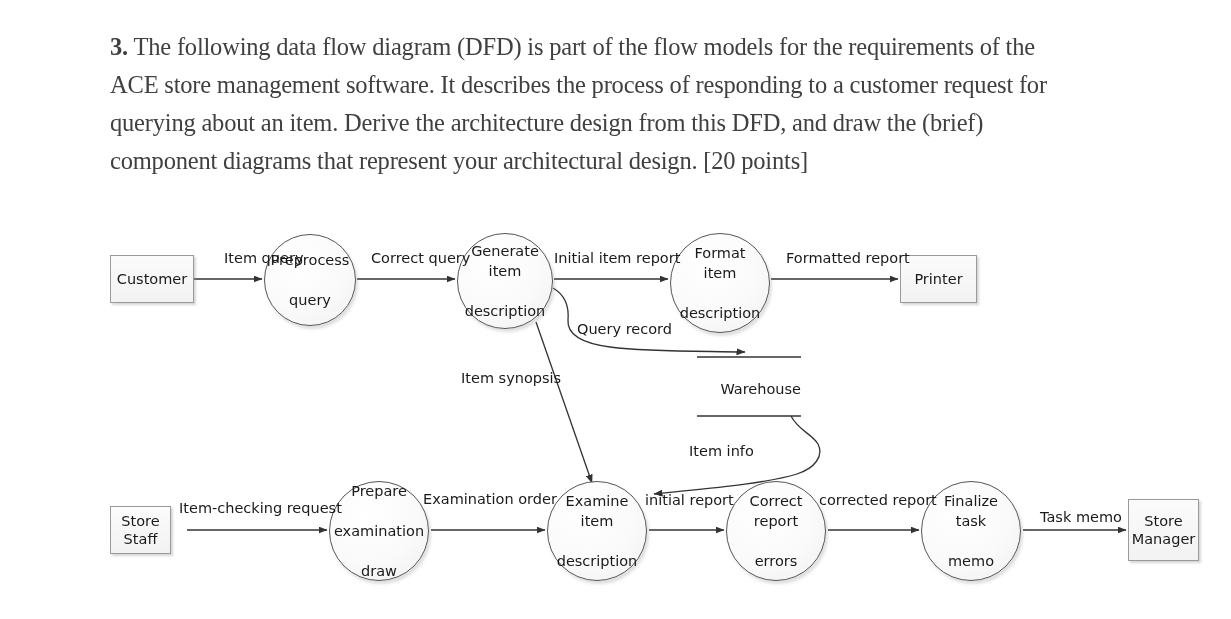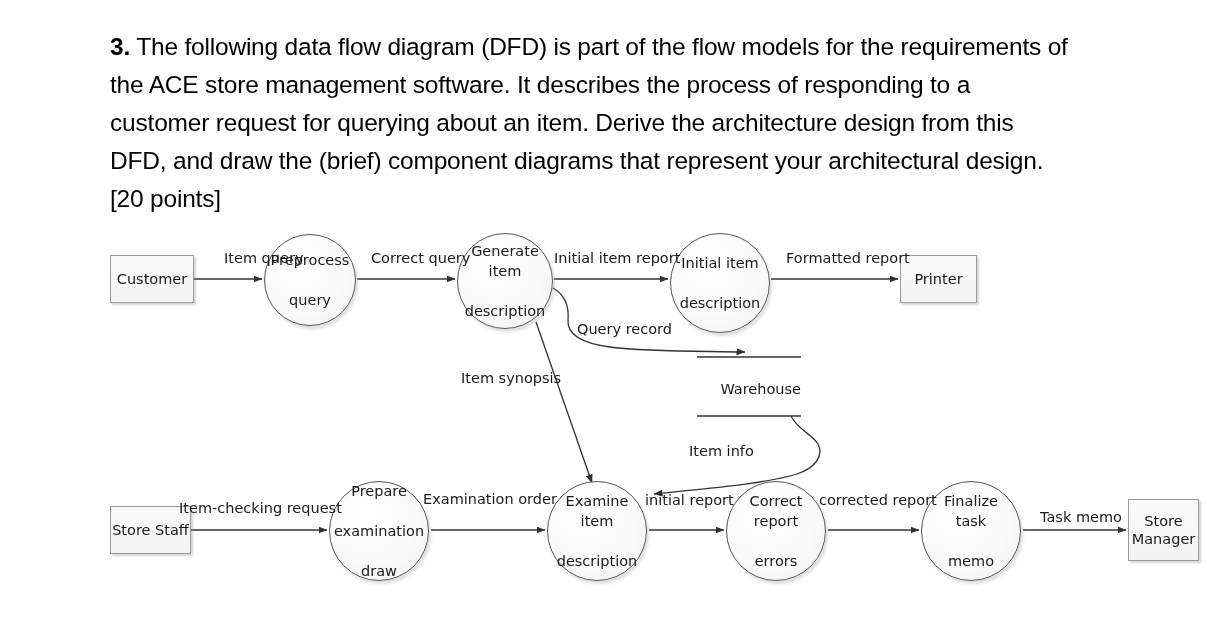--- a/index.html
+++ b/index.html
@@ -22,22 +22,22 @@
   }
 
   
   #question-text {
     position: absolute;
     left: 110px;
     top: 28px;
     width: 965px;
     font-size: 24.5px;
     line-height: 38px;
-    color: #000000;
-    font-family: Liberation Sans, sans-serif;
+    color: #404040;
+    font-family: Liberation Serif, serif;
     letter-spacing: -0.2px;
   }
   #question-text .qnum {
     font-weight: bold;
   }
 
   
   #diagram {
     position: absolute;
     left: 0;
@@ -154,39 +154,39 @@
     </svg>
 
     <div class="entity" style="left:110px; top:255px; width:84px; height:48px;">
       <span>Customer</span>
     </div>
 
     <div class="entity" style="left:900px; top:255px; width:77px; height:48px;">
       <span>Printer</span>
     </div>
 
-    <div class="entity" style="left:110px; top:506px; width:81px; height:48px;">
+    <div class="entity" style="left:110px; top:506px; width:61px; height:48px;">
       <span>Store Staff</span>
     </div>
 
     <div class="entity" style="left:1128px; top:499px; width:71px; height:62px; white-space:pre-line;">
       <span>Store
 Manager</span>
     </div>
 
     <div class="process" style="left:264px; top:234px; width:92px; height:92px;">
       <span><span>Preprocess</span><br><span>query</span></span>
     </div>
 
     <div class="process" style="left:457px; top:233px; width:96px; height:96px;">
       <span><span>Generate item</span><br><span>description</span></span>
     </div>
 
     <div class="process" style="left:670px; top:233px; width:100px; height:100px;">
-      <span><span>Initial item</span><br><span>description</span></span>
+      <span><span>Format item</span><br><span>description</span></span>
     </div>
 
     <div class="process" style="left:329px; top:481px; width:100px; height:100px;">
       <span><span>Prepare</span><br><span>examination</span><br><span>draw</span></span>
     </div>
 
     <div class="process" style="left:547px; top:481px; width:100px; height:100px;justify-content:center;">
       <span><span>Examine item</span><br><span>description</span></span>
     </div>
 

